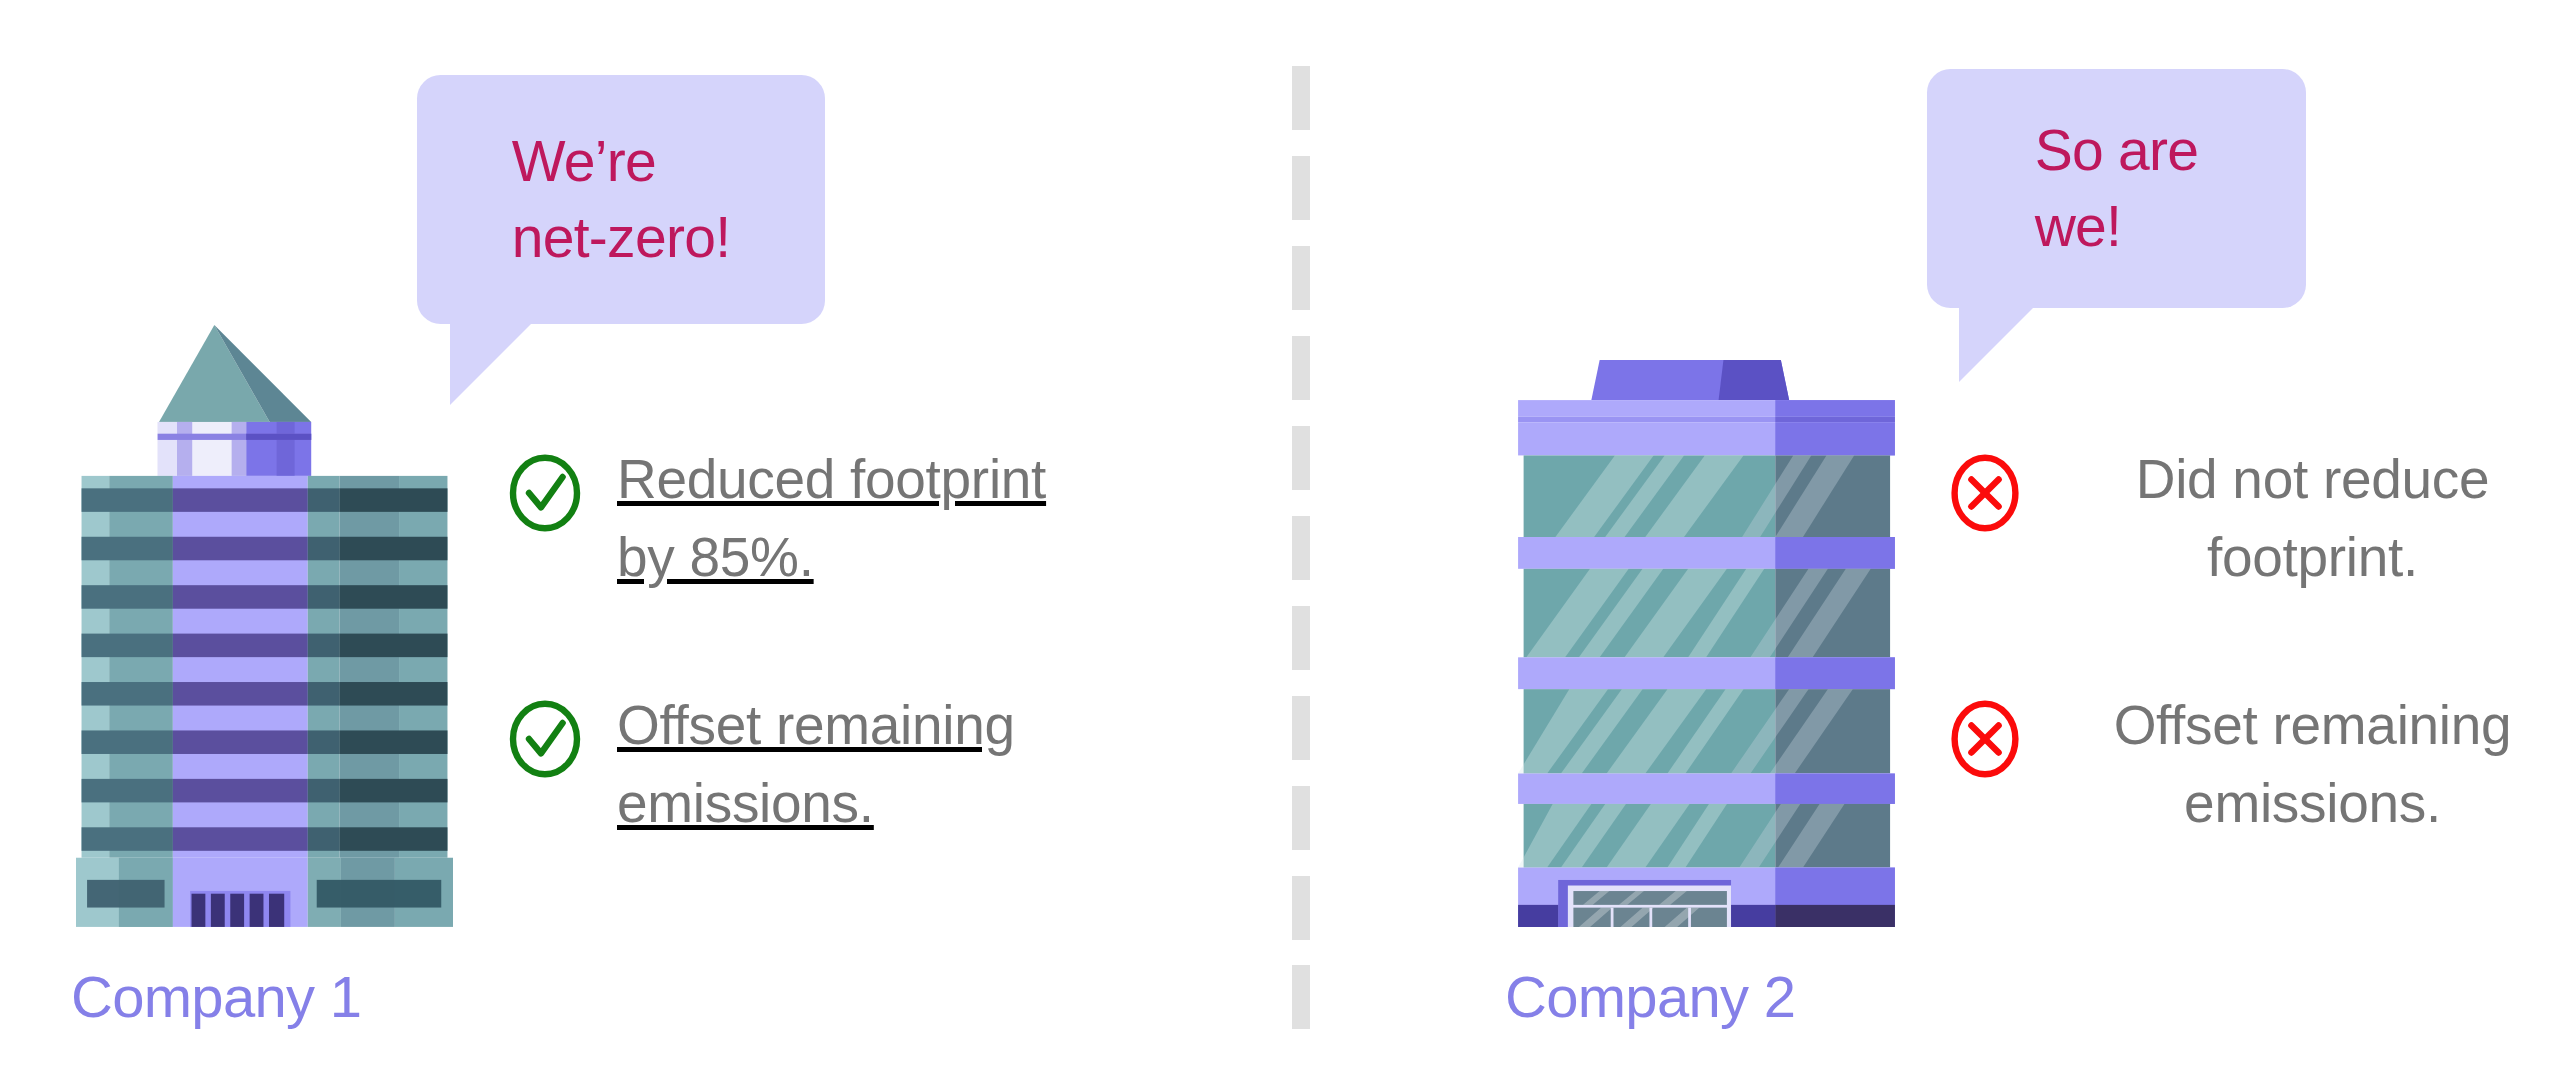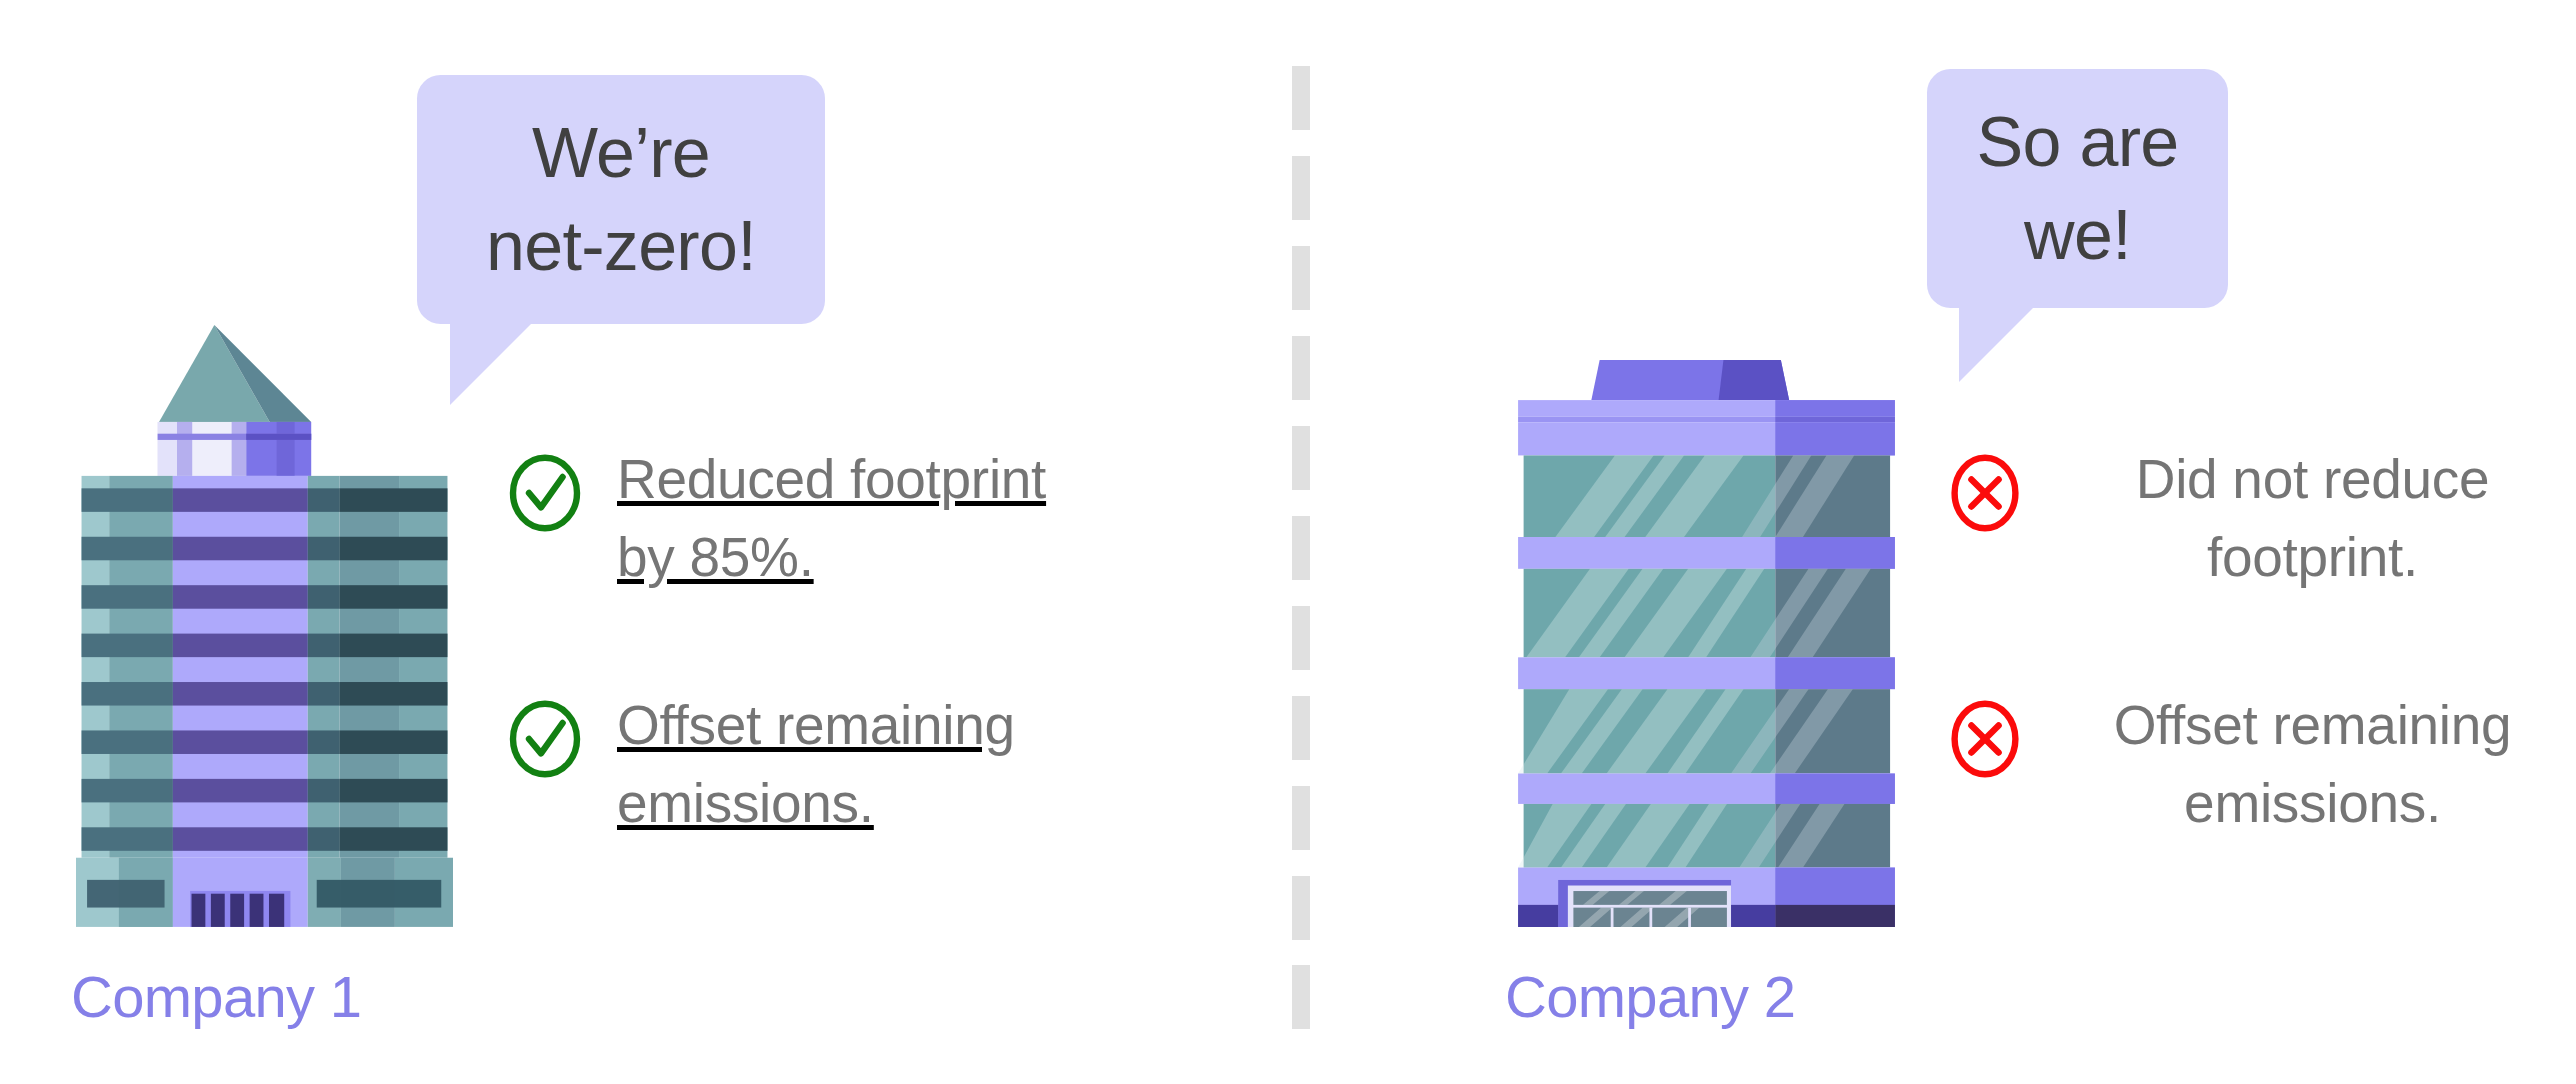--- a/index.html
+++ b/index.html
@@ -11,29 +11,29 @@
   #divider .dash{position:absolute;left:0;width:18px;height:64px;background:#e0e0e0;}
 
   
   .col{position:absolute;top:0;height:1084px;}
   #col-left{left:0;width:1292px;}
   #col-right{left:1310px;width:1266px;}
 
   
   .bubble{position:absolute;background:#d5d4fb;border-radius:23.5px;
           display:flex;align-items:center;justify-content:center;}
-  .bubble .btext{color:#404040;font-size:70px;line-height:1.32;text-align:center;
+  .bubble .btext{color:#be185d;font-size:57px;line-height:1.32;
                  white-space:pre-line;letter-spacing:-0.7px;}
   .bubble .tail{position:absolute;width:0;height:0;}
   #bubble1{left:417px;top:75px;width:408px;height:249px;}
   #bubble1 .tail{left:33px;top:248px;
      border-left:0 solid transparent;
      border-top:82px solid #d5d4fb;
      border-right:82px solid transparent;}
-  #bubble2{left:1928px;top:69px;width:301px;height:239px;}
+  #bubble2{left:1928px;top:69px;width:379px;height:239px;}
   #bubble2 .tail{left:32px;top:237px;
      border-left:0 solid transparent;
      border-top:76px solid #d5d4fb;
      border-right:76px solid transparent;}
 
   
   .bullets{position:absolute;}
   #bullets-left{left:505px;top:440px;width:560px;text-decoration:underline;}
   #bullets-right{left:1946px;top:440px;width:623px;}
   .bullet{display:flex;align-items:flex-start;margin-bottom:90px;}

